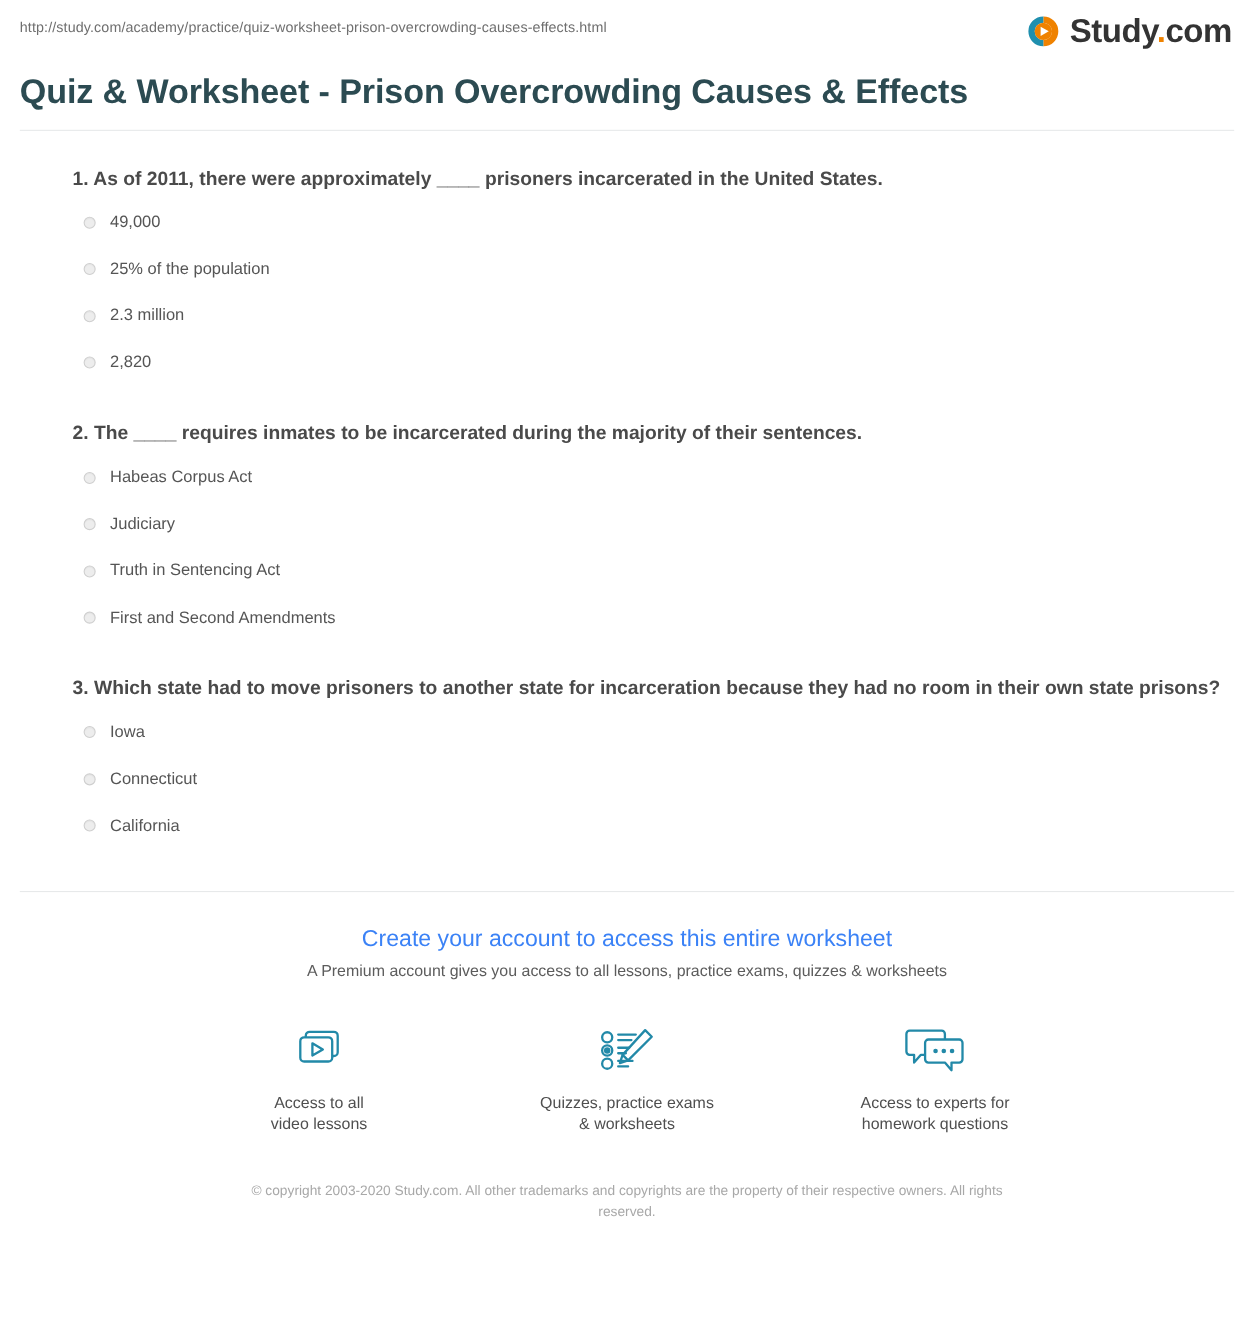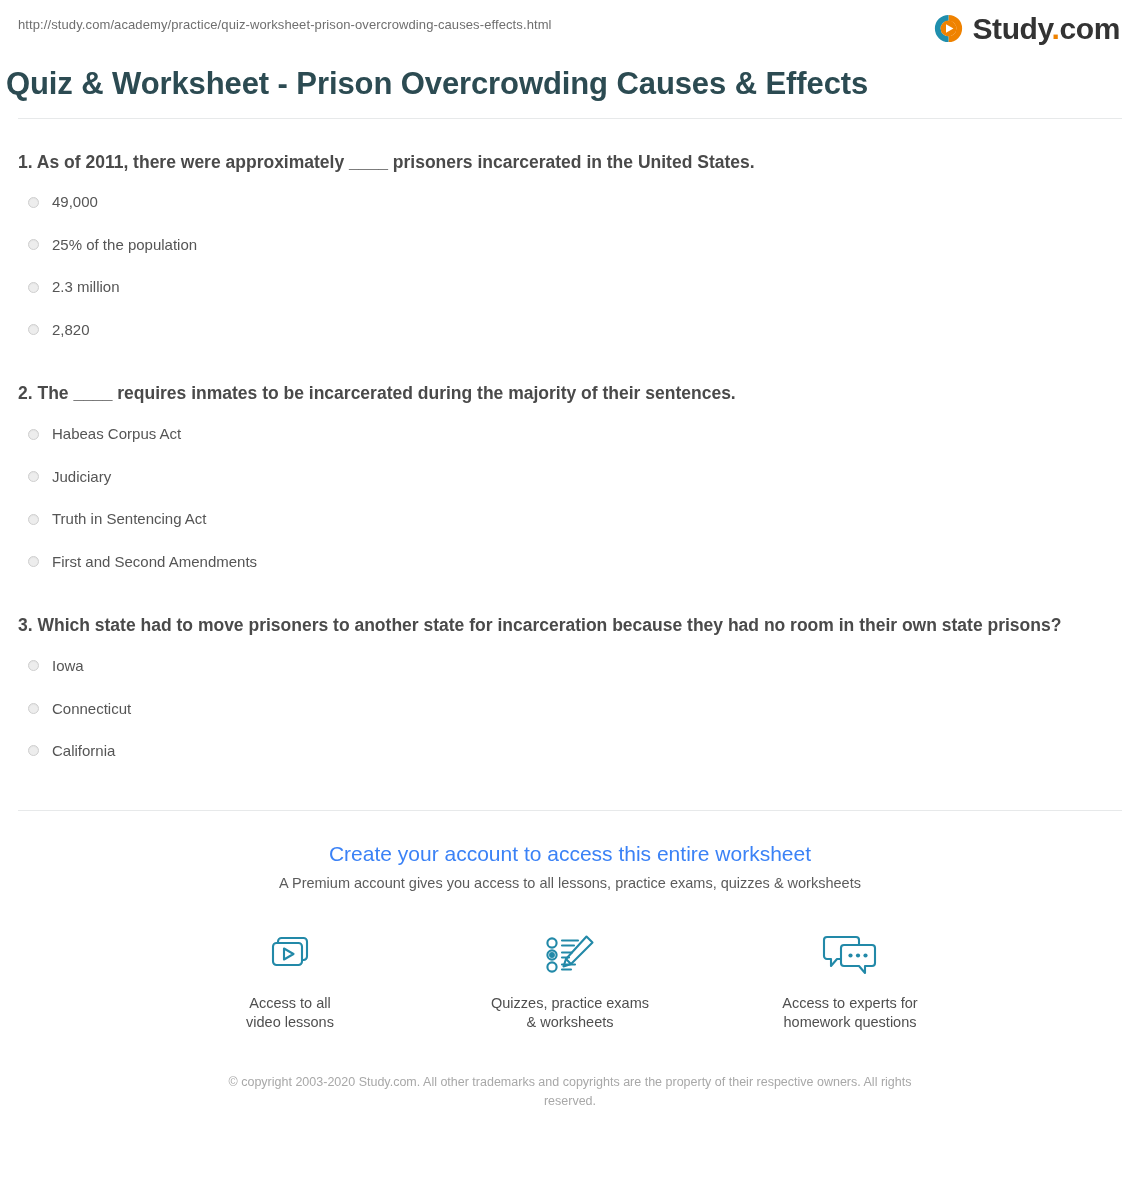--- a/index.html
+++ b/index.html
@@ -43,38 +43,38 @@
     font-size: 30px;
     font-weight: 600;
     color: #333333;
     letter-spacing: -0.4px;
     line-height: 1;
     white-space: nowrap;
   }
   .logo-text .dot { color: #ef8200; }
 
   
-  .title-wrap { padding: 0 6px; }
+  .title-wrap { padding: 0 18px; }
   h1.title {
     font-size: 31px;
     font-weight: 700;
     color: #2c4b52;
     margin: 10px 0 16px 0;
     letter-spacing: -0.1px;
     line-height: 1.15;
   }
   .rule {
     height: 1px;
     background: #e7e9ea;
     border: 0;
     margin: 0 18px;
   }
 
   
-  .quiz { padding: 0 18px; }
+  .quiz { padding: 0 18px; margin-left: 48px; }
   .question {
     padding-top: 31px;
   }
   .q-text {
     font-size: 17.5px;
     font-weight: 700;
     color: #4a4a4a;
     line-height: 1.42;
     margin: 0 0 6px 0;
     max-width: 1105px;

